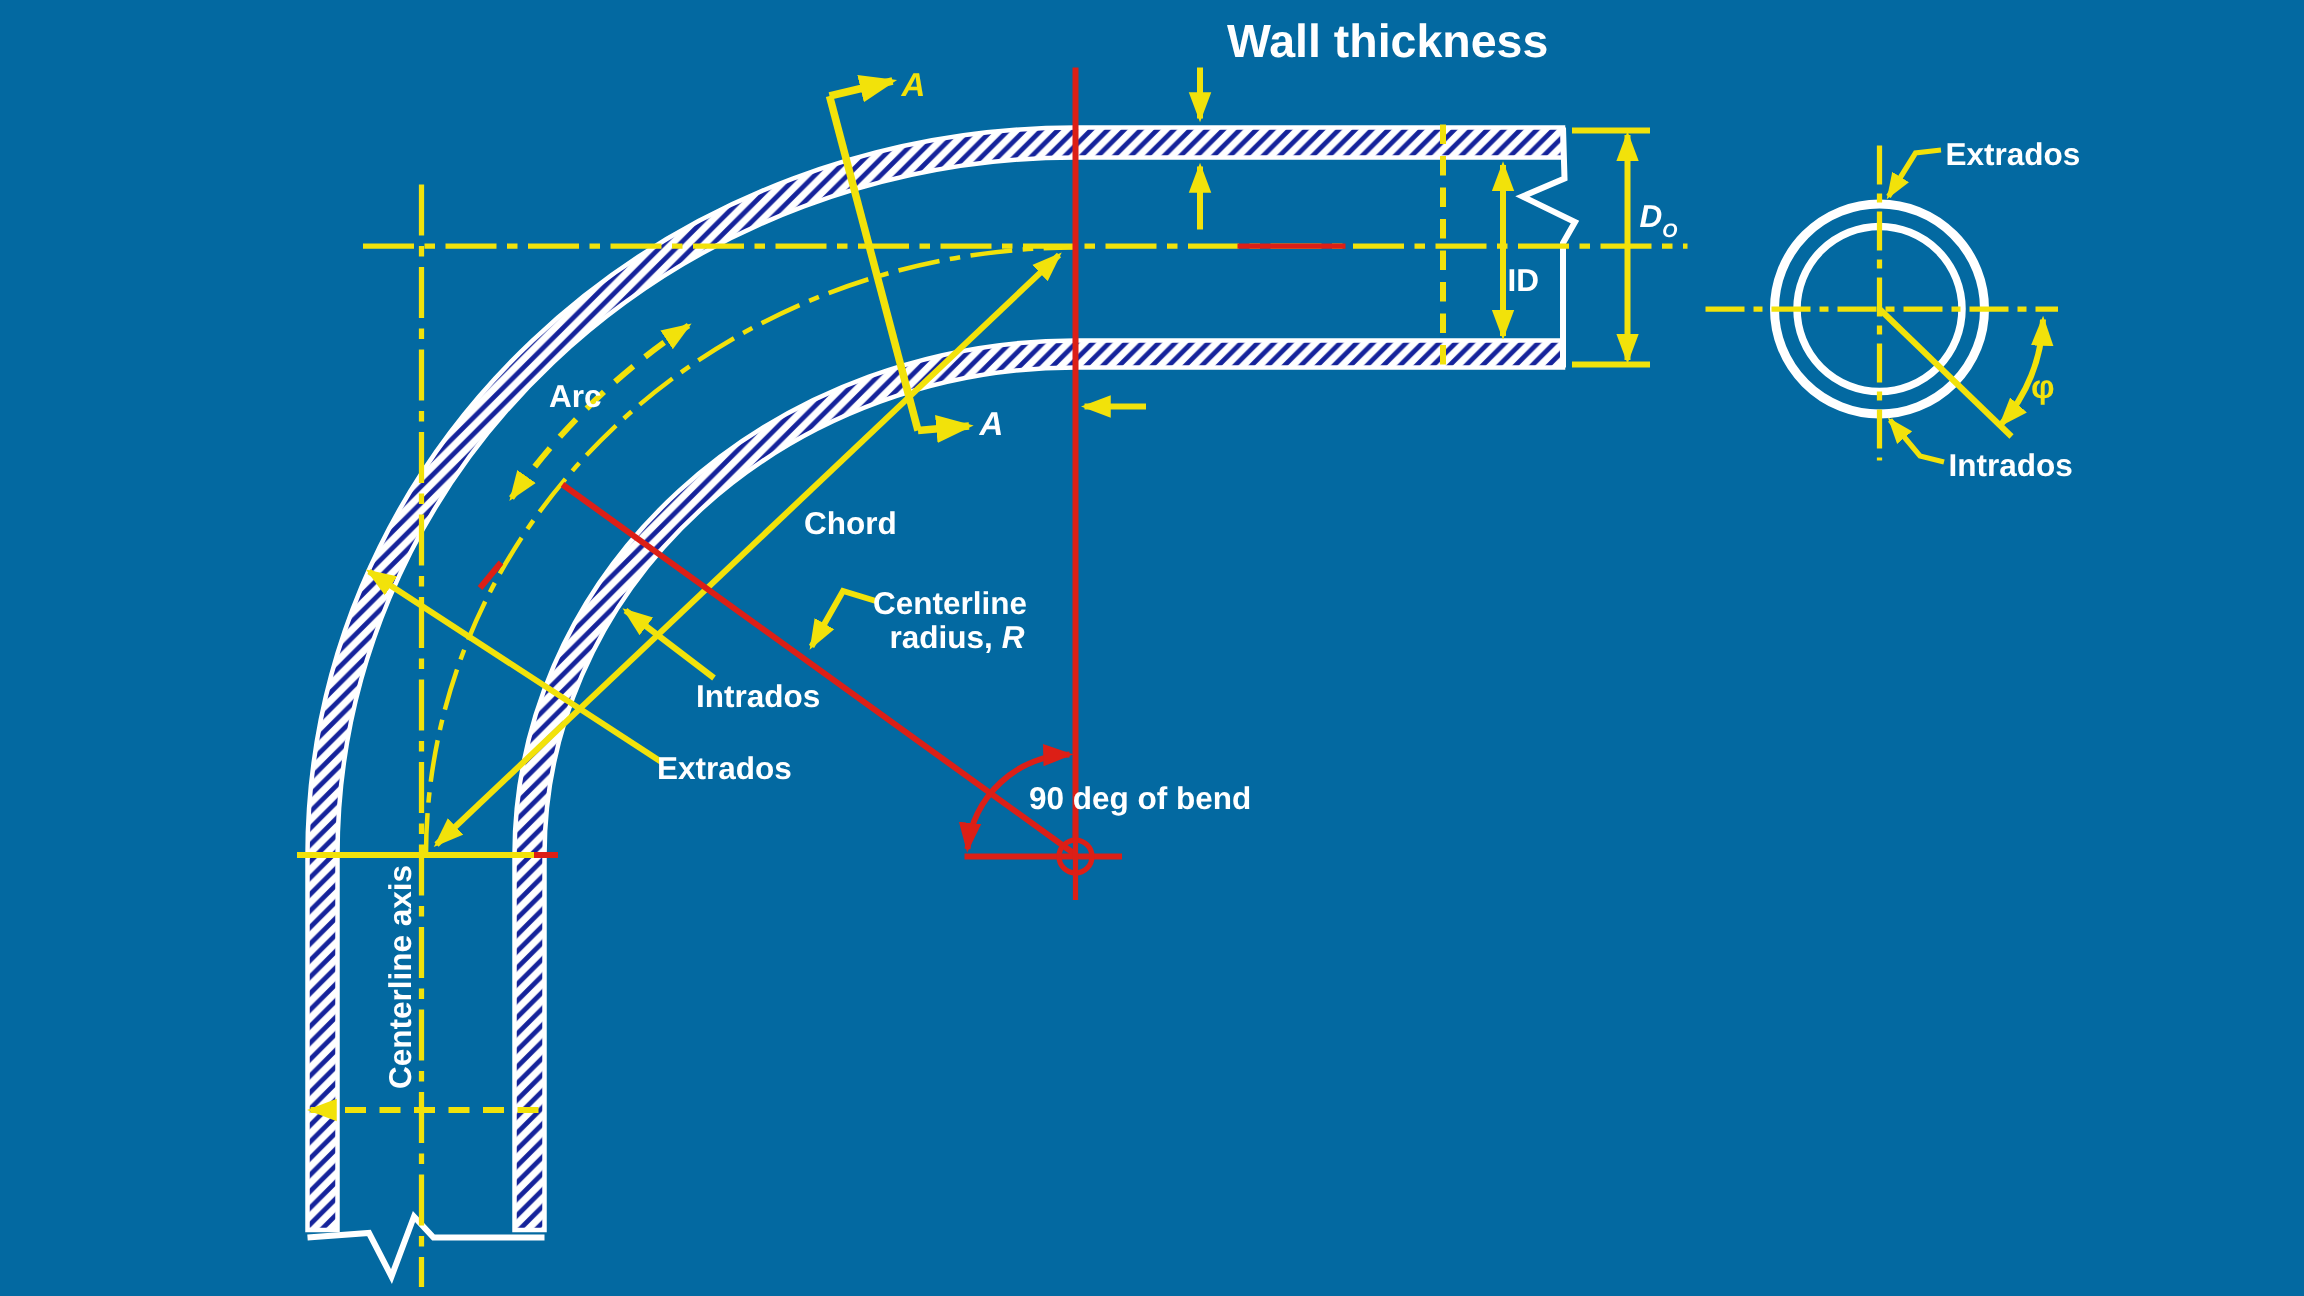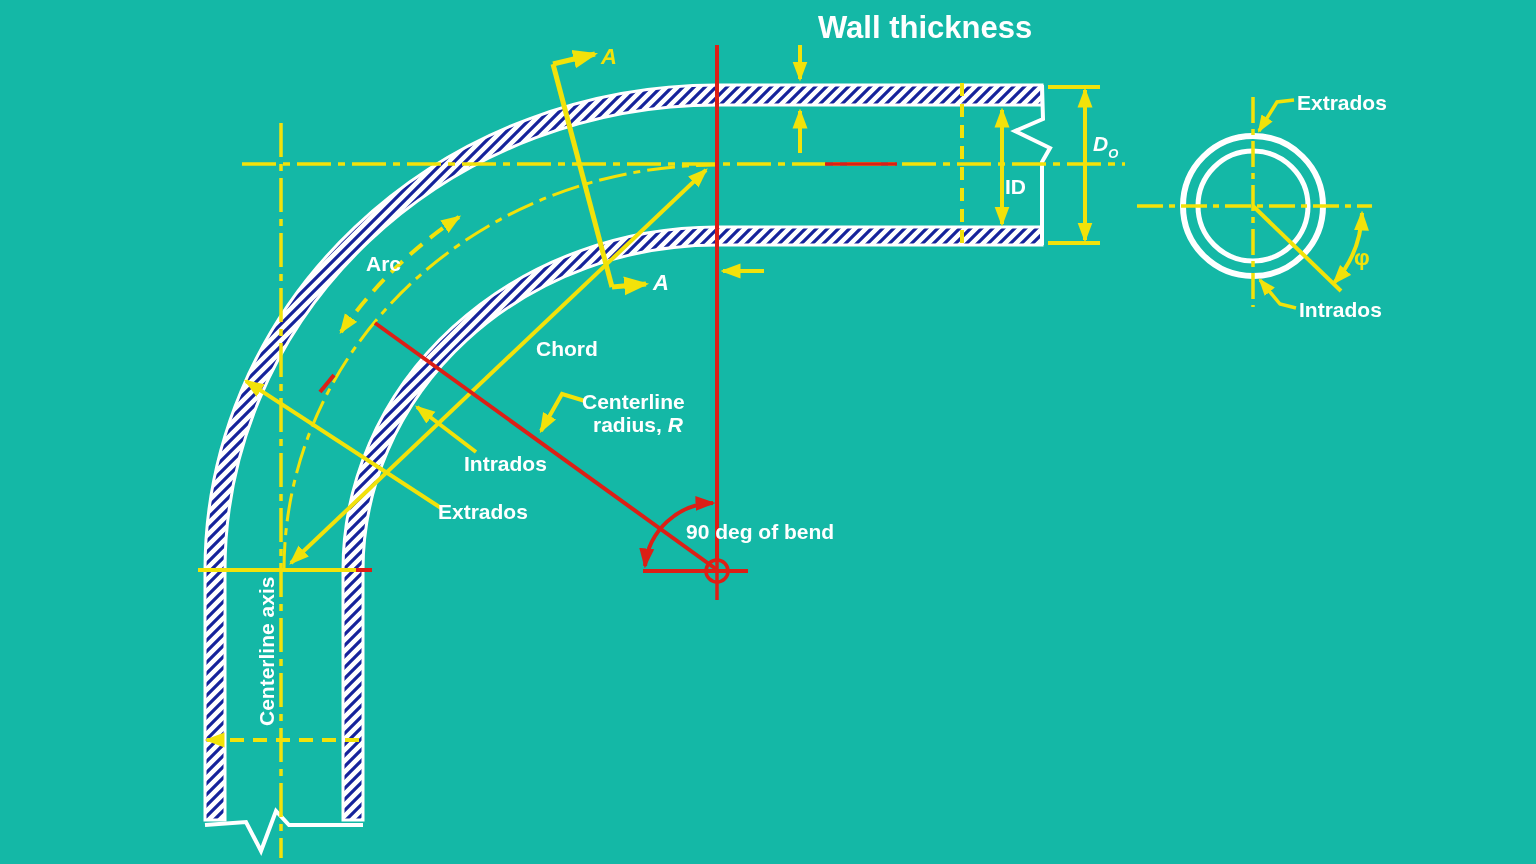--- a/index.html
+++ b/index.html
@@ -1,16 +1,16 @@
 <!DOCTYPE html>
 <html><head>
 <meta charset="utf-8">
 <style>
   html,body{margin:0;padding:0;background:#15239b;}
-  #stage{position:relative;width:1536px;height:864px;background:#14b8a6;overflow:hidden;
+  #stage{position:relative;width:1536px;height:864px;background:#0369a1;overflow:hidden;
          font-family:"Liberation Sans", sans-serif;}
   svg text{font-family:"Liberation Sans", sans-serif;}
   .lbl{fill:#ffffff;font-weight:bold;font-size:21px;}
   .lbl-y{fill:#f2e20a;font-weight:bold;font-size:22px;font-style:italic;}
 </style>
 </head>
 <body>
 
 <div id="stage">
 <svg width="1536" height="864" viewBox="0 0 1536 864">

